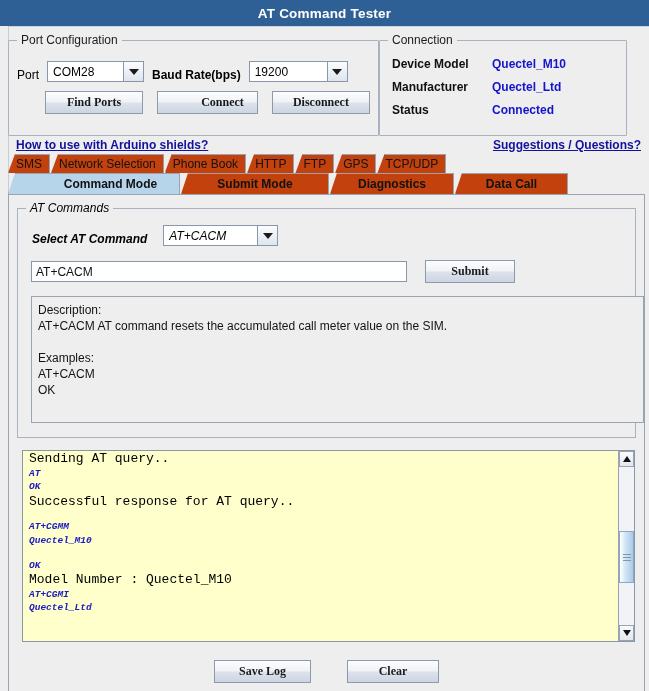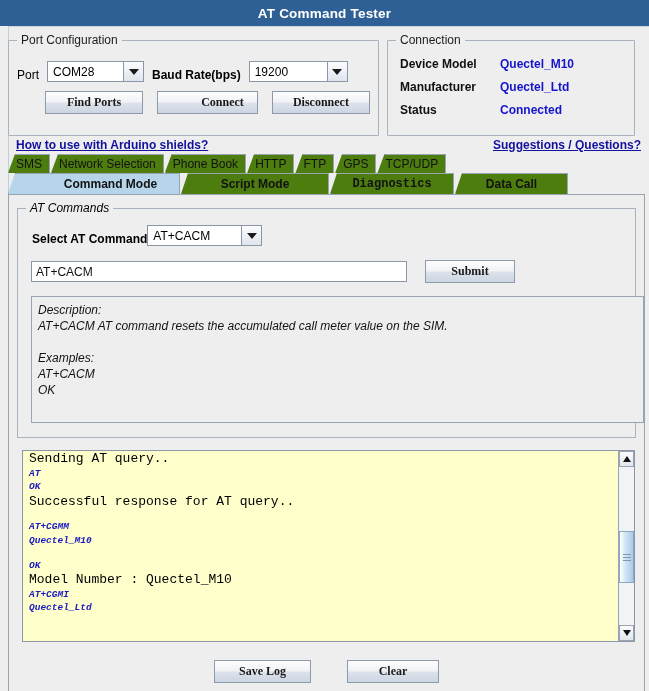--- a/index.html
+++ b/index.html
@@ -24,21 +24,20 @@
     color: #ffffff;
     font-weight: bold;
     font-size: 13.5px;
     letter-spacing: .2px;
   }
 
   
   .top-area {
     display: flex;
     padding: 6px 8px 0 8px;
-    gap: 8px;
     box-sizing: border-box;
     align-items: center;
   }
 
   
   .titled {
     position: relative;
     border: 1px solid #a9b3c0;
     border-radius: 1px;
     background: #eeeeee;
@@ -140,21 +139,21 @@
   }
 
   
   .tabs-wrap { padding: 0 4px 0 8px; }
   .tabrow { display: flex; align-items: flex-end; height: 20px; }
   .tabrow.second { height: 21px; }
 
   .tab {
     position: relative;
     height: 19px;
-    background: #4d7c0f;
+    background: #c2410c;
     border: 1px solid #9aa4b1;
     border-bottom: none;
     font-size: 12px;
     color: #121212;
     display: flex; align-items: center; justify-content: center;
     box-sizing: border-box;
     padding: 0 7px;
     margin-right: 1px;
     cursor: default;
     clip-path: polygon(7px 0, 100% 0, 100% 100%, 0 100%);
@@ -183,21 +182,21 @@
     margin-top: 7px;
     padding: 10px 8px 8px 8px;
     box-sizing: border-box;
     height: 230px;
   }
   .at-group > .legend {
     position: absolute; top: -8px; left: 8px;
     background: #eeeeee; padding: 0 4px; font-size: 12px; font-style: italic;
   }
 
-  .row-selcmd { margin-top: 6px; padding-left: 6px; }
+  .row-selcmd { margin-top: 6px; gap: 16px; padding-left: 6px; font-style: italic; }
   .combo-cmd .val { width: 82px; }
 
   .row-input { margin-top: 14px; gap: 18px; padding-left: 5px; }
   .txt-input {
     width: 376px; height: 21px;
     border: 1px solid #8a97a8;
     background: #ffffff;
     font-family: "Liberation Sans", sans-serif;
     font-size: 12px;
     color: #111;
@@ -214,21 +213,20 @@
     height: 127px;
     border: 1px solid #9aa4b1;
     background: #eeeeee;
     box-sizing: border-box;
     padding: 5px 6px;
     font-size: 12px;
     line-height: 16px;
     color: #131313;
     white-space: pre-wrap;
     overflow: hidden;
-    font-style: italic;
   }
 
   
   .log-wrap {
     margin-top: 12px;
     margin-left: 5px;
     width: 613px;
     height: 192px;
     border: 1px solid #8a97a8;
     background: #ffffcc;
@@ -386,23 +384,23 @@
       </div>
       <div class="tab">
         <span>TCP/UDP</span>
       </div>
     </div>
   <div class="tabrow second" id="tabrow2">
       <div class="tab sel" style="width: 172px; padding-left: 40px;">
         <span>Command Mode</span>
       </div>
       <div class="tab" style="width: 148px;">
-        <span>Script Mode</span>
-      </div>
-      <div class="tab" style="width: 124px; font-family: Liberation Mono, monospace;">
+        <span>Submit Mode</span>
+      </div>
+      <div class="tab" style="width: 124px;">
         <span>Diagnostics</span>
       </div>
       <div class="tab" style="width: 113px;">
         <span>Data Call</span>
       </div>
     </div>
 </div>
 
 <div class="tabpanel">
 

